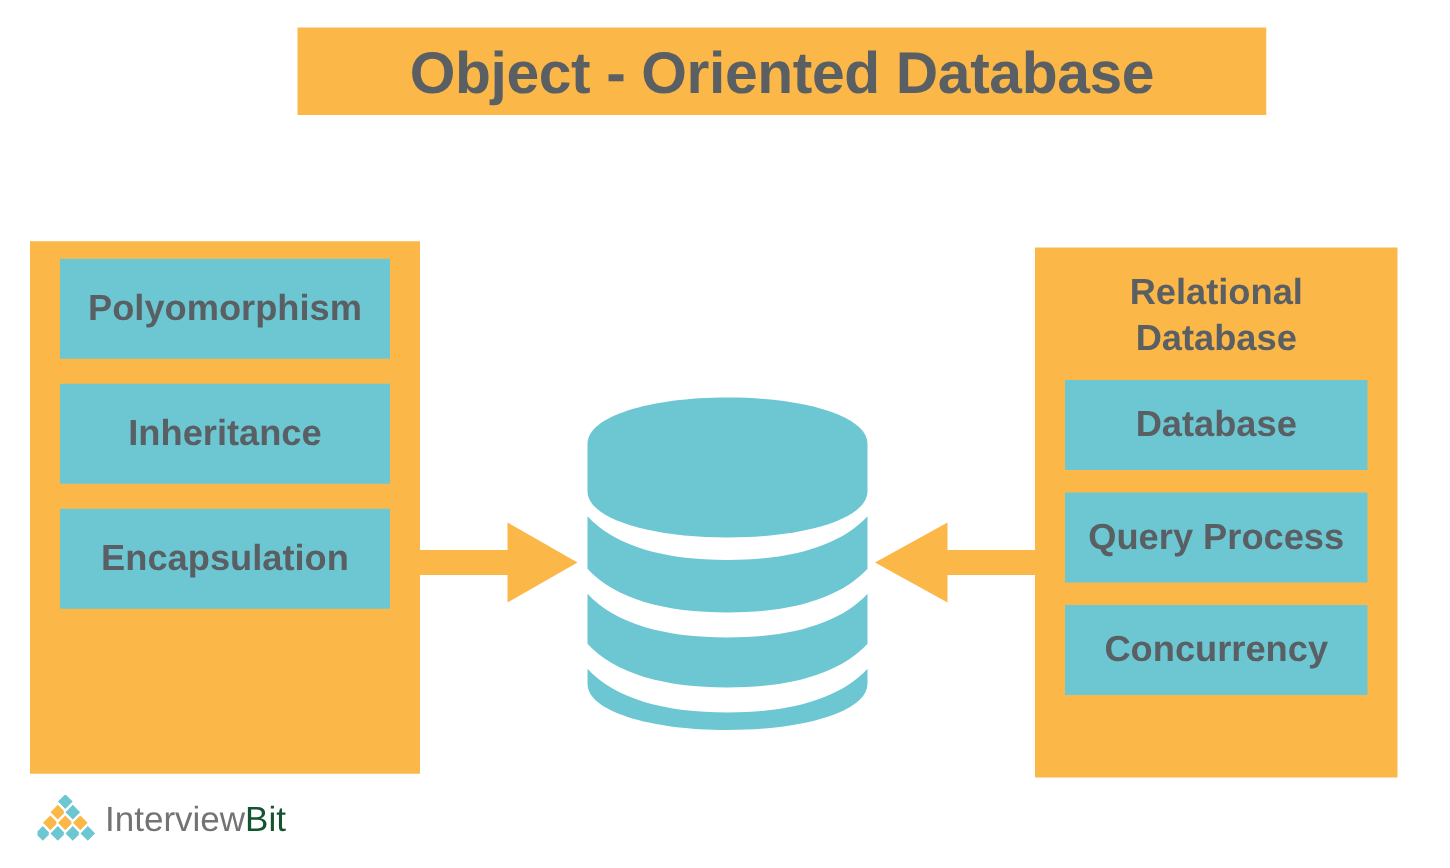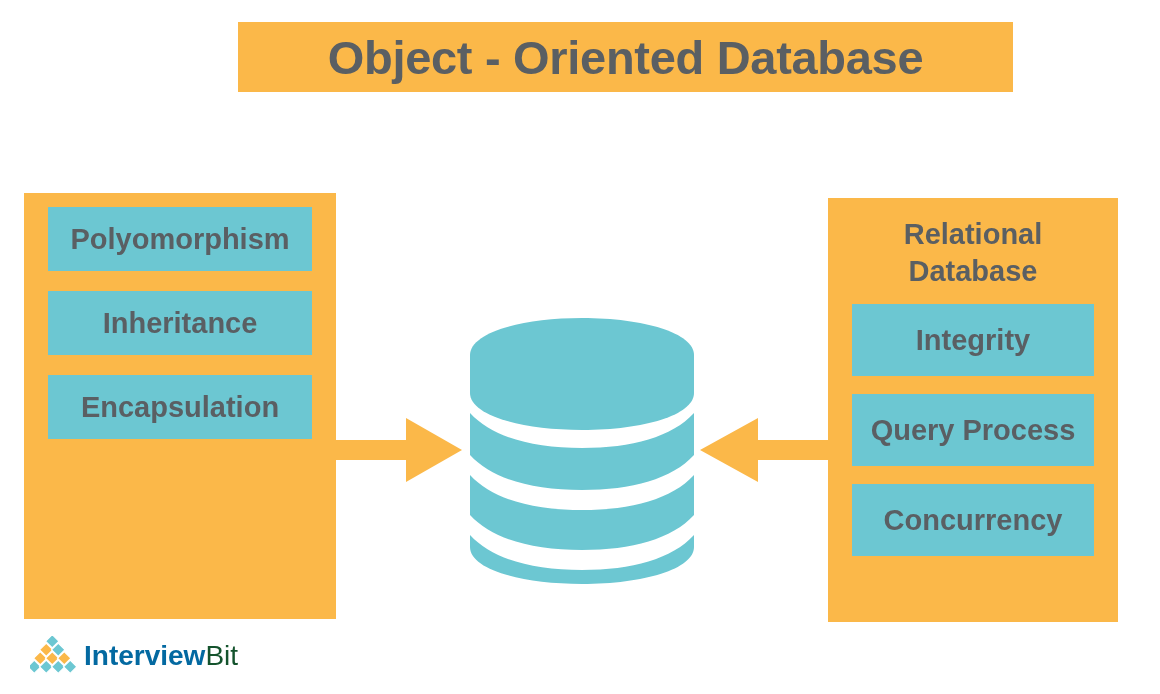--- a/index.html
+++ b/index.html
@@ -72,21 +72,21 @@
   .panel-left .panel-title {
     margin-bottom: 12px;
   }
 
   .item {
     background: #6cc7d2;
     color: #5a5f63;
     font-size: 29px;
     font-weight: bold;
     text-align: center;
-    height: 64px;
+    height: 80px;
     display: flex;
     align-items: center;
     justify-content: center;
     margin-bottom: 20px;
     white-space: nowrap;
   }
   .panel-left .item {
     margin-left: 10px;
     margin-right: 10px;
   }
@@ -138,22 +138,22 @@
     height: 40px;
     flex: 0 0 auto;
   }
   .logo-wordmark {
     margin-left: 8px;
     font-size: 28px;
     line-height: 1;
     white-space: nowrap;
   }
   .logo-interview {
-    font-weight: bold;
-    color: #0369a1;
+    font-weight: normal;
+    color: #737373;
   }
   .logo-bit {
     font-weight: normal;
     color: #14532d;
   }
 </style>
 </head>
 <body>
 
 <div class="canvas">
@@ -163,21 +163,21 @@
   </div>
 
   <div class="panel panel-left">
     <div class="item">Polyomorphism</div>
     <div class="item">Inheritance</div>
     <div class="item">Encapsulation</div>
   </div>
 
   <div class="panel panel-right">
     <div class="panel-title">Relational Database</div>
-    <div class="item">Integrity</div>
+    <div class="item">Database</div>
     <div class="item">Query Process</div>
     <div class="item">Concurrency</div>
   </div>
 
   <div class="arrow arrow-left-to-db">
     <svg width="128" height="72" viewBox="0 0 128 72" xmlns="http://www.w3.org/2000/svg">
       <polygon points="0,26 72,26 72,4 128,36 72,68 72,46 0,46" fill="#FBB849"></polygon>
     </svg>
   </div>
 

